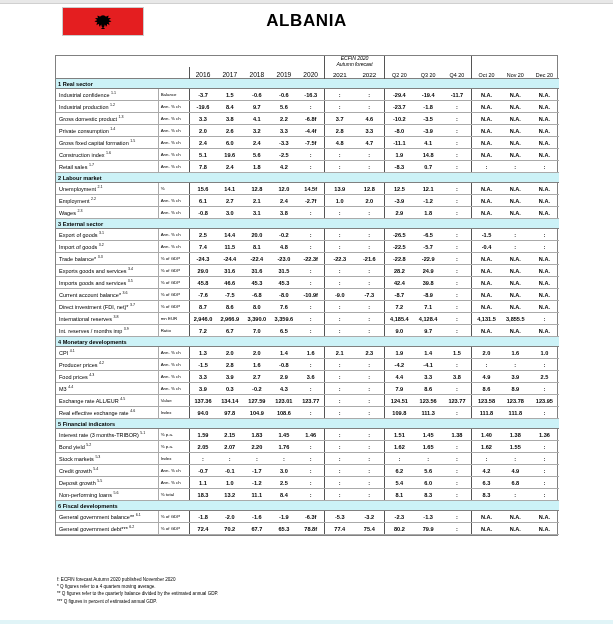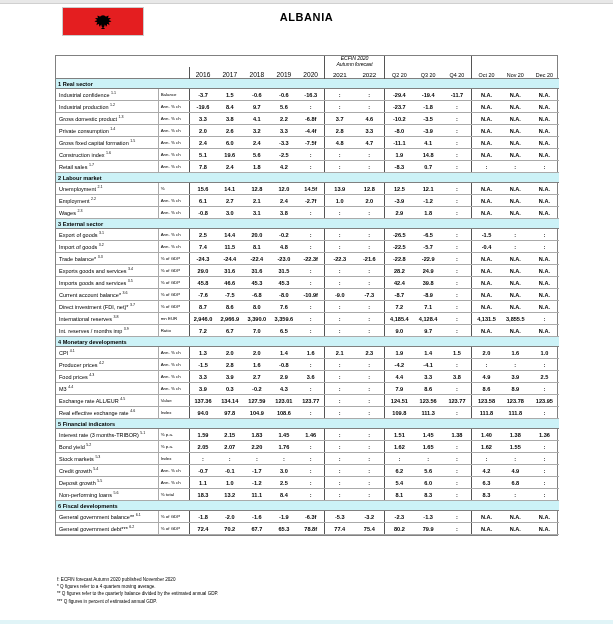--- a/index.html
+++ b/index.html
@@ -34,21 +34,21 @@
     align-items: center;
     justify-content: center;
     overflow: hidden;
   }
   #flag svg { display:block; }
   #country-title {
     position: absolute;
     left: 0; right: 0;
     top: 7px;
     text-align: center;
-    font-size: 11px;
+    font-size: 17px;
     font-weight: bold;
     letter-spacing: 0.6px;
     color: #000;
   }
   #tablewrap {
     position: absolute;
     left: 55px;
     top: 55px;
     width: 503px;
   }

